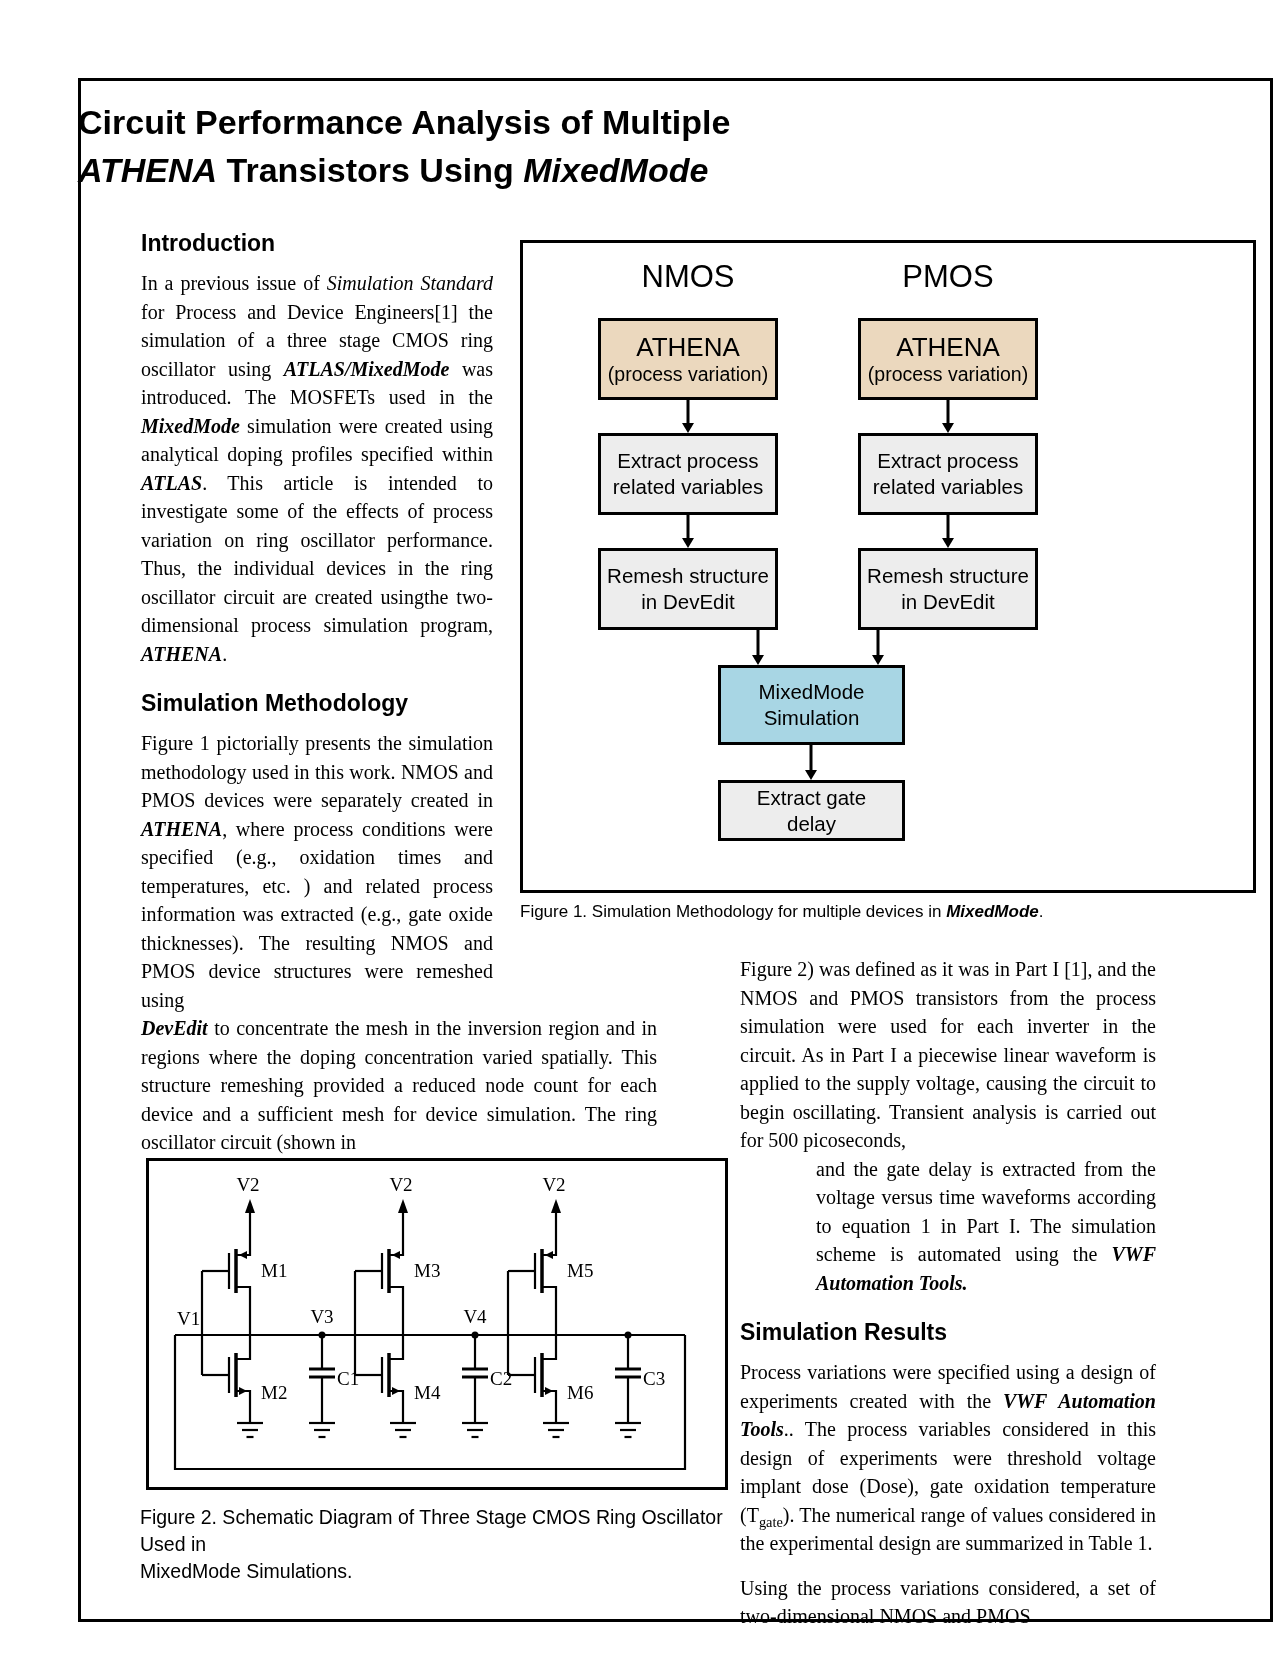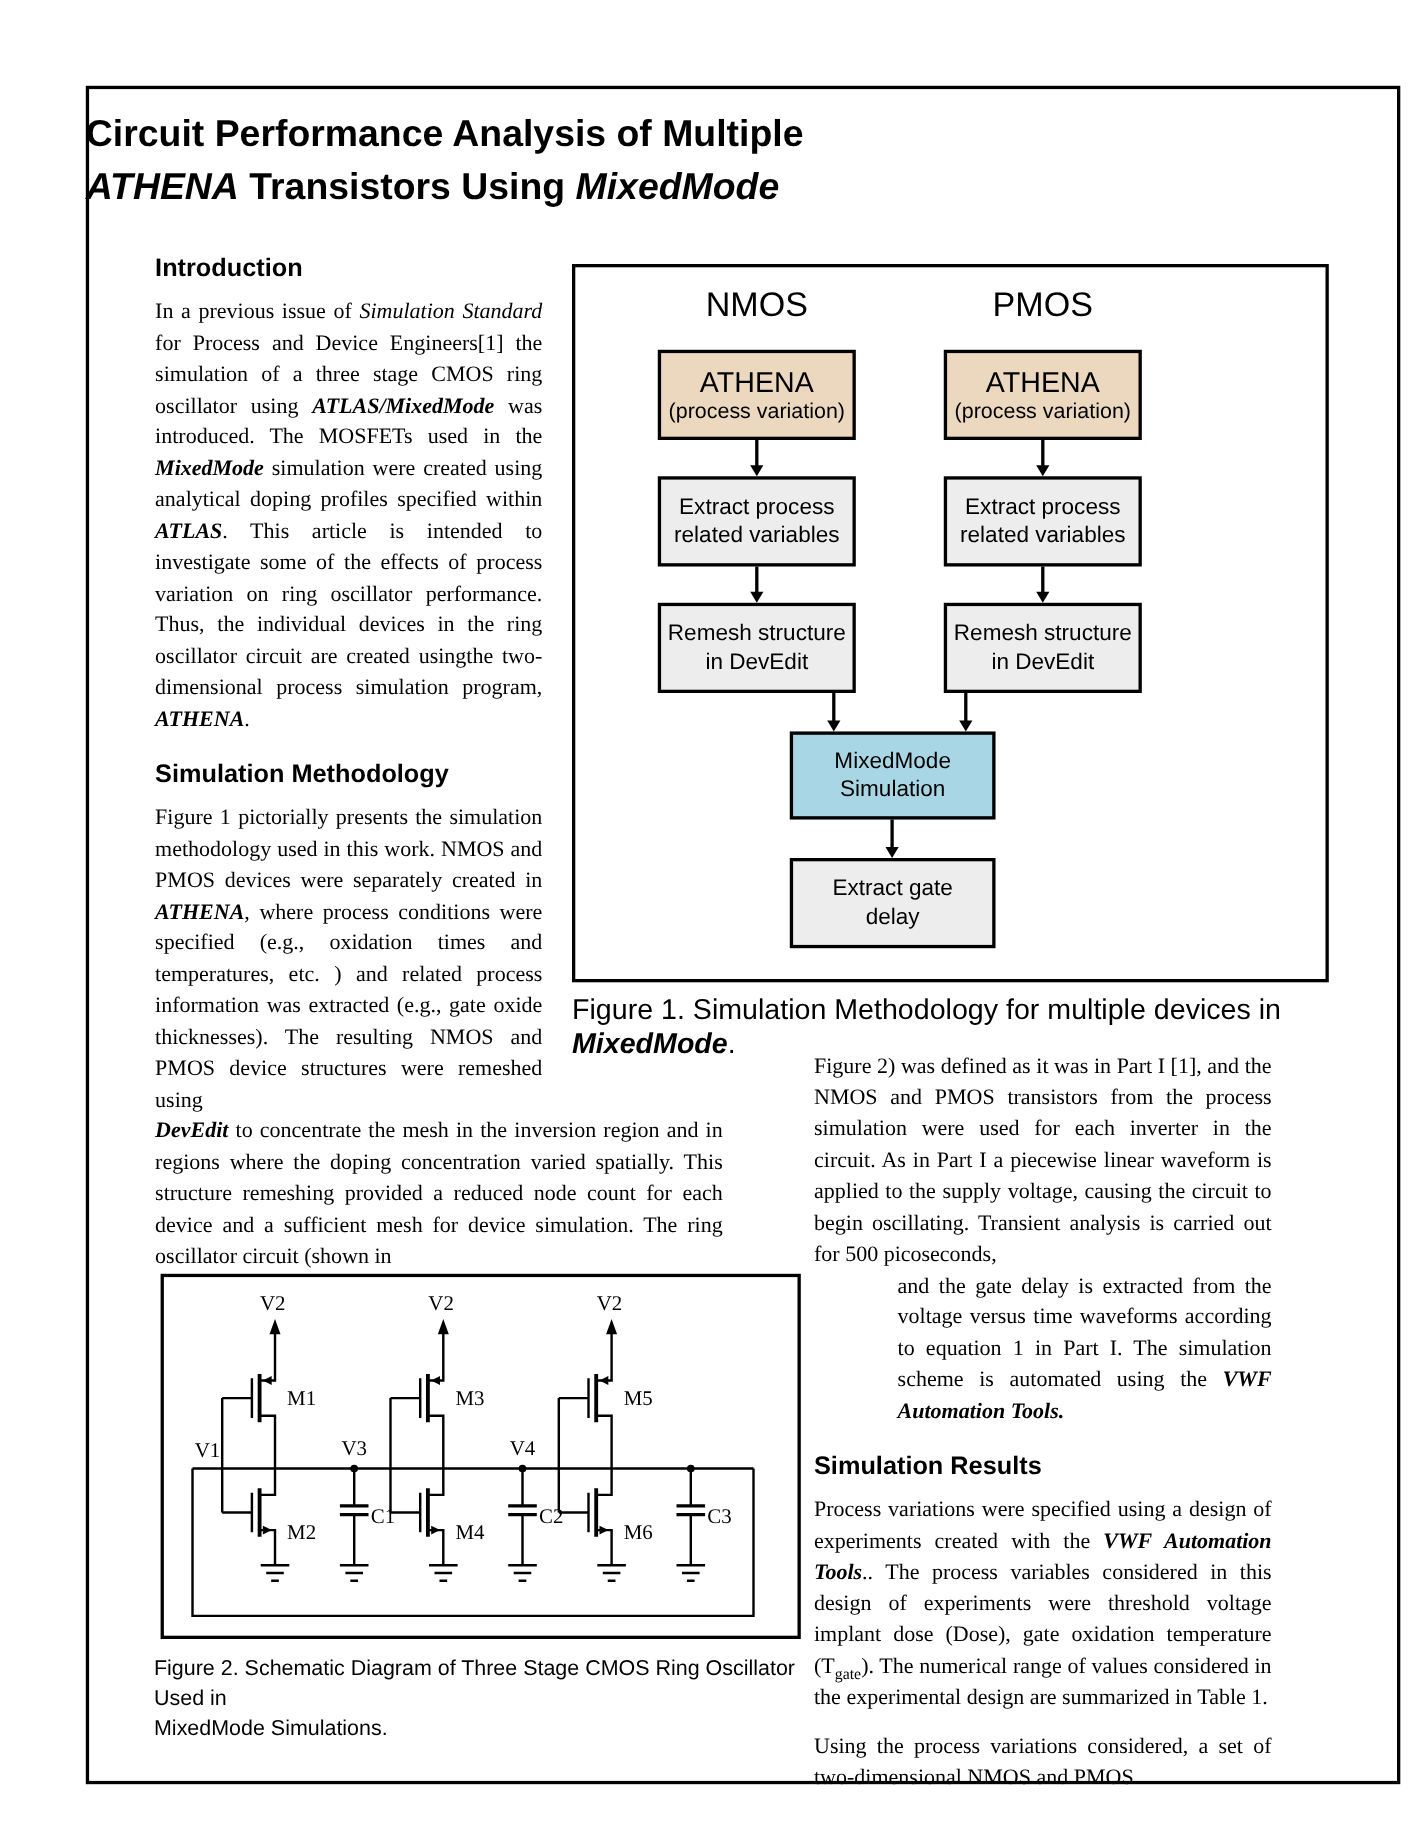--- a/index.html
+++ b/index.html
@@ -17,32 +17,32 @@
   p.body{font-size:20px;line-height:28.5px;text-align:justify;margin:0 0 16px 0;}
   p.mb0{margin-bottom:0;}
   p.wide{width:516px;}
   p.indent{margin-left:76px;}
   .s-i{font-style:italic;}
   .s-bi{font-weight:bold;font-style:italic;}
   .s-sub{vertical-align:sub;font-size:72%;line-height:0;}
 
   
   .fig1{position:absolute;left:520px;top:240px;width:682px;height:647px;border:3px solid #000;
-        font-family:"Liberation Sans",sans-serif;background:#fff;}
+        font-family:"Liberation Sans",sans-serif;background:#fff;padding-left:48px;}
   .fc-header{position:absolute;width:180px;top:16px;text-align:center;font-size:31px;}
   .fc-box{position:absolute;width:180px;height:82px;box-sizing:border-box;border:3px solid #000;
           background:#ededed;display:flex;flex-direction:column;align-items:center;justify-content:center;
           text-align:center;font-size:20.5px;line-height:26px;white-space:pre-line;}
   .fc-athena{background:#ebd8be;}
   .fc-athena .t1{font-size:26px;line-height:30px;}
   .fc-athena .t2{font-size:19.5px;line-height:24px;}
   .fc-blue{background:#a8d6e4;}
   .fc-arrows{position:absolute;left:0;top:0;width:682px;height:647px;pointer-events:none;}
   .fig1-caption{position:absolute;left:520px;top:902px;width:695px;
-                font-family:"Liberation Sans",sans-serif;font-size:26px;}
+                font-family:"Liberation Sans",sans-serif;font-size:17px;}
 
   
   .fig2{position:absolute;left:146px;top:1158px;width:576px;height:326px;border:3px solid #000;background:#fff;}
   .schem text{font-family:"Liberation Serif",serif;font-size:19px;fill:#000;stroke:none;}
   .fig2-caption{position:absolute;left:140px;top:1504px;width:605px;
                 font-family:"Liberation Sans",sans-serif;font-size:19.5px;line-height:27px;white-space:pre-line;}
 
   
   .footer{position:absolute;top:1626px;font-family:"Liberation Serif",serif;font-style:italic;
           font-size:24px;color:#be185d;margin-top:44px;}
@@ -87,21 +87,21 @@
     <div class="fc-box" style="left:335px;top:190px;">Extract process
 related variables</div>
 
     <div class="fc-box" style="left:75px;top:305px;">Remesh structure
 in DevEdit</div>
     <div class="fc-box" style="left:335px;top:305px;">Remesh structure
 in DevEdit</div>
 
     <div class="fc-box fc-blue" style="left:195px;top:422px;width:187px;height:80px;">MixedMode
 Simulation</div>
-    <div class="fc-box" style="left:195px;top:537px;width:187px;height:82px;">Extract gate
+    <div class="fc-box" style="left:195px;top:537px;width:187px;height:61px;">Extract gate
 delay</div>
 
     <svg class="fc-arrows" viewBox="0 0 682 647">
       <g stroke="#000" stroke-width="3" fill="#000">
         <line x1="165" y1="157" x2="165" y2="181"></line>
           <polygon points="159,180 171,180 165,190" stroke="none"></polygon>
         <line x1="425" y1="157" x2="425" y2="181"></line>
           <polygon points="419,180 431,180 425,190" stroke="none"></polygon>
         <line x1="165" y1="272" x2="165" y2="296"></line>
           <polygon points="159,295 171,295 165,305" stroke="none"></polygon>

